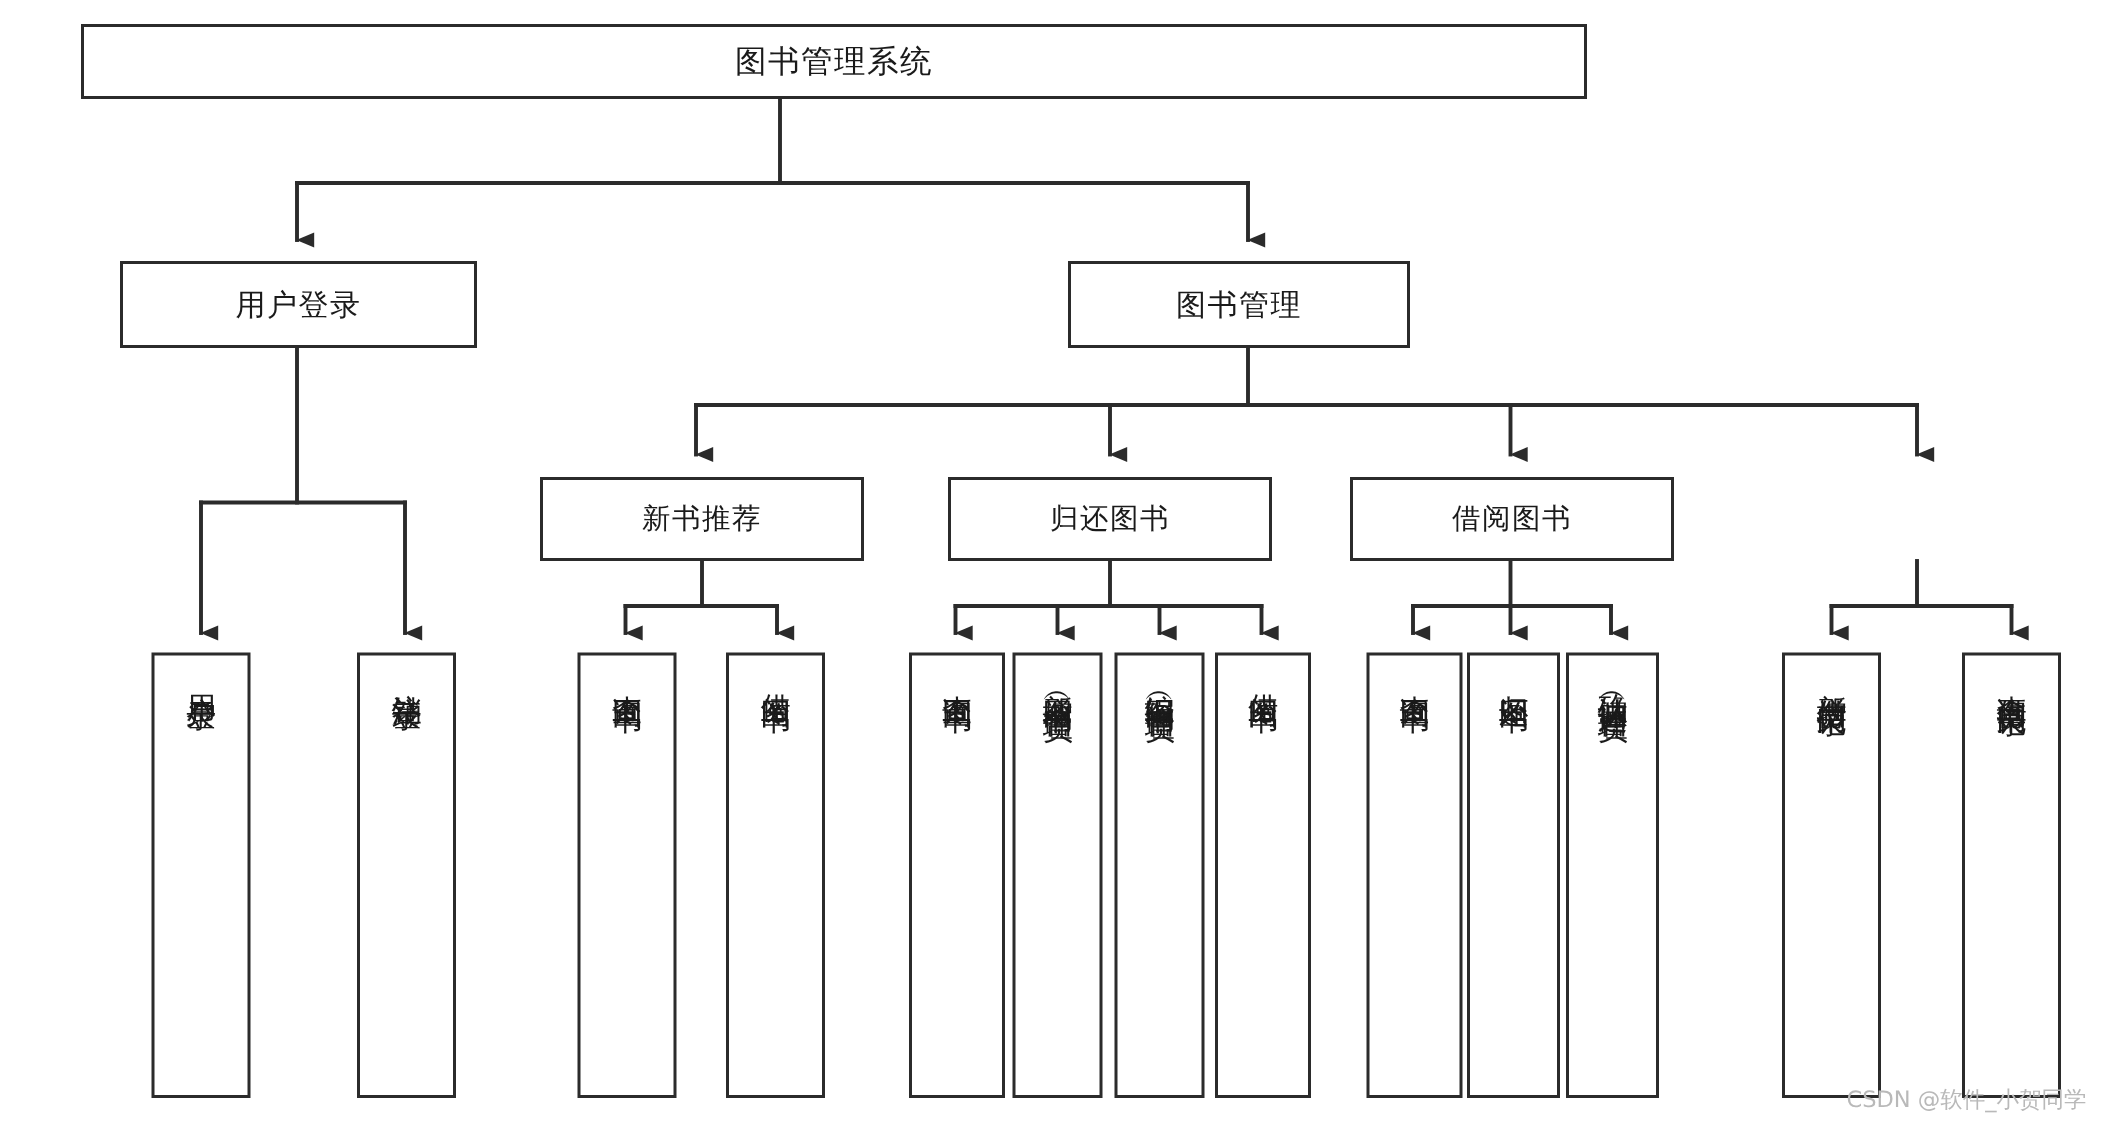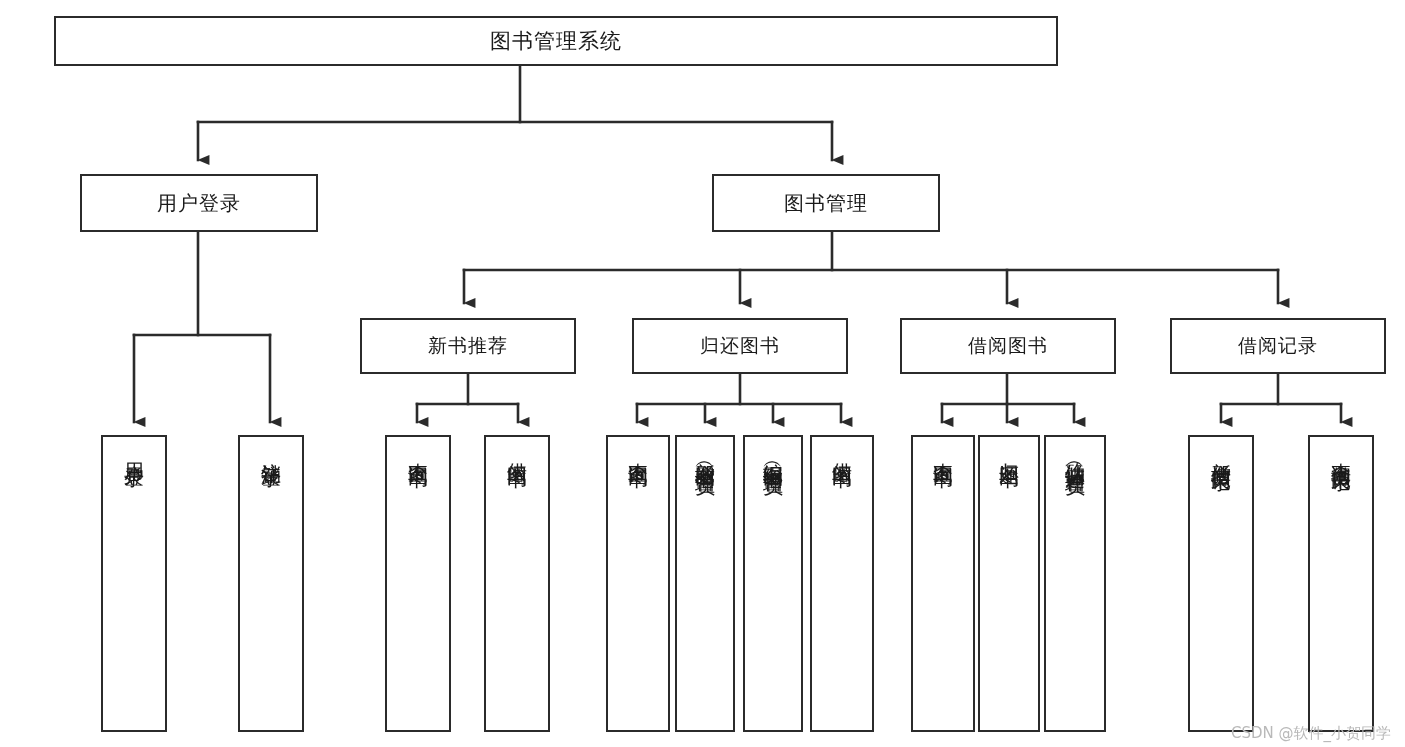--- a/index.html
+++ b/index.html
@@ -135,23 +135,20 @@
   </div>
 
   <div class="node lvl-3" style="left:632px;top:318px;width:216px;height:56px;">
     <span class="label">归还图书</span>
   </div>
 
   <div class="node lvl-3" style="left:900px;top:318px;width:216px;height:56px;">
     <span class="label">借阅图书</span>
   </div>
 
-  <div class="node lvl-3" style="left:1170px;top:318px;width:216px;height:56px;">
-    <span class="label">借阅记录</span>
-  </div>
 
   <div class="node leaf" style="left:101px;top:435px;width:66px;height:297px;">
     <span class="label">用户登录</span>
   </div>
 
   <div class="node leaf" style="left:238px;top:435px;width:66px;height:297px;">
     <span class="label">注销登录</span>
   </div>
 
   <div class="node leaf" style="left:385px;top:435px;width:66px;height:297px;">

